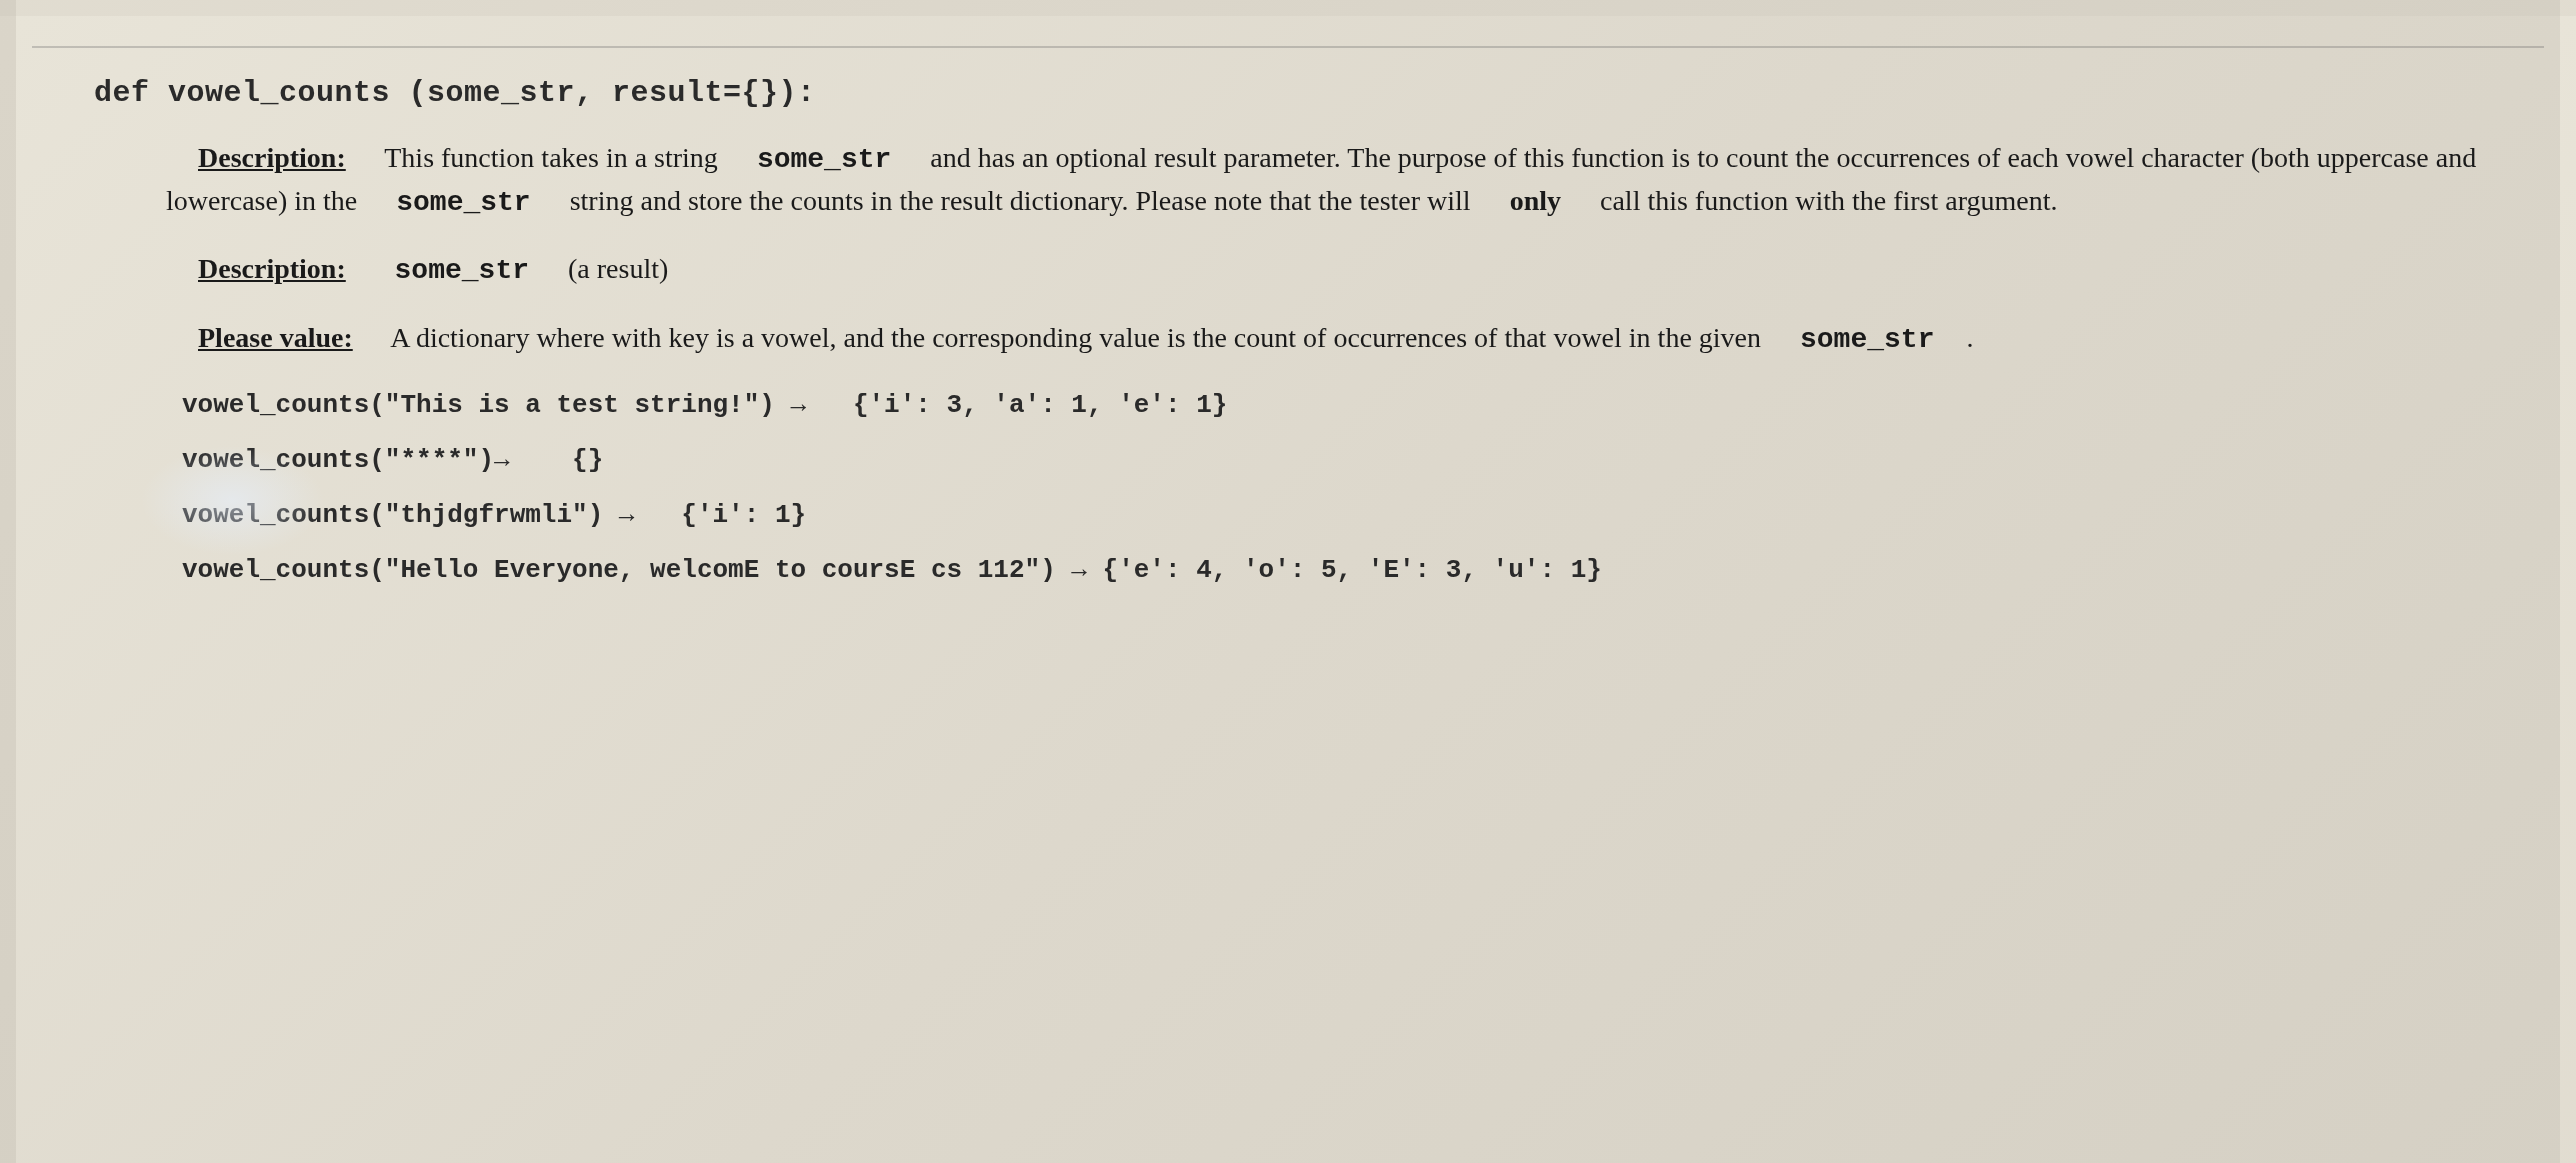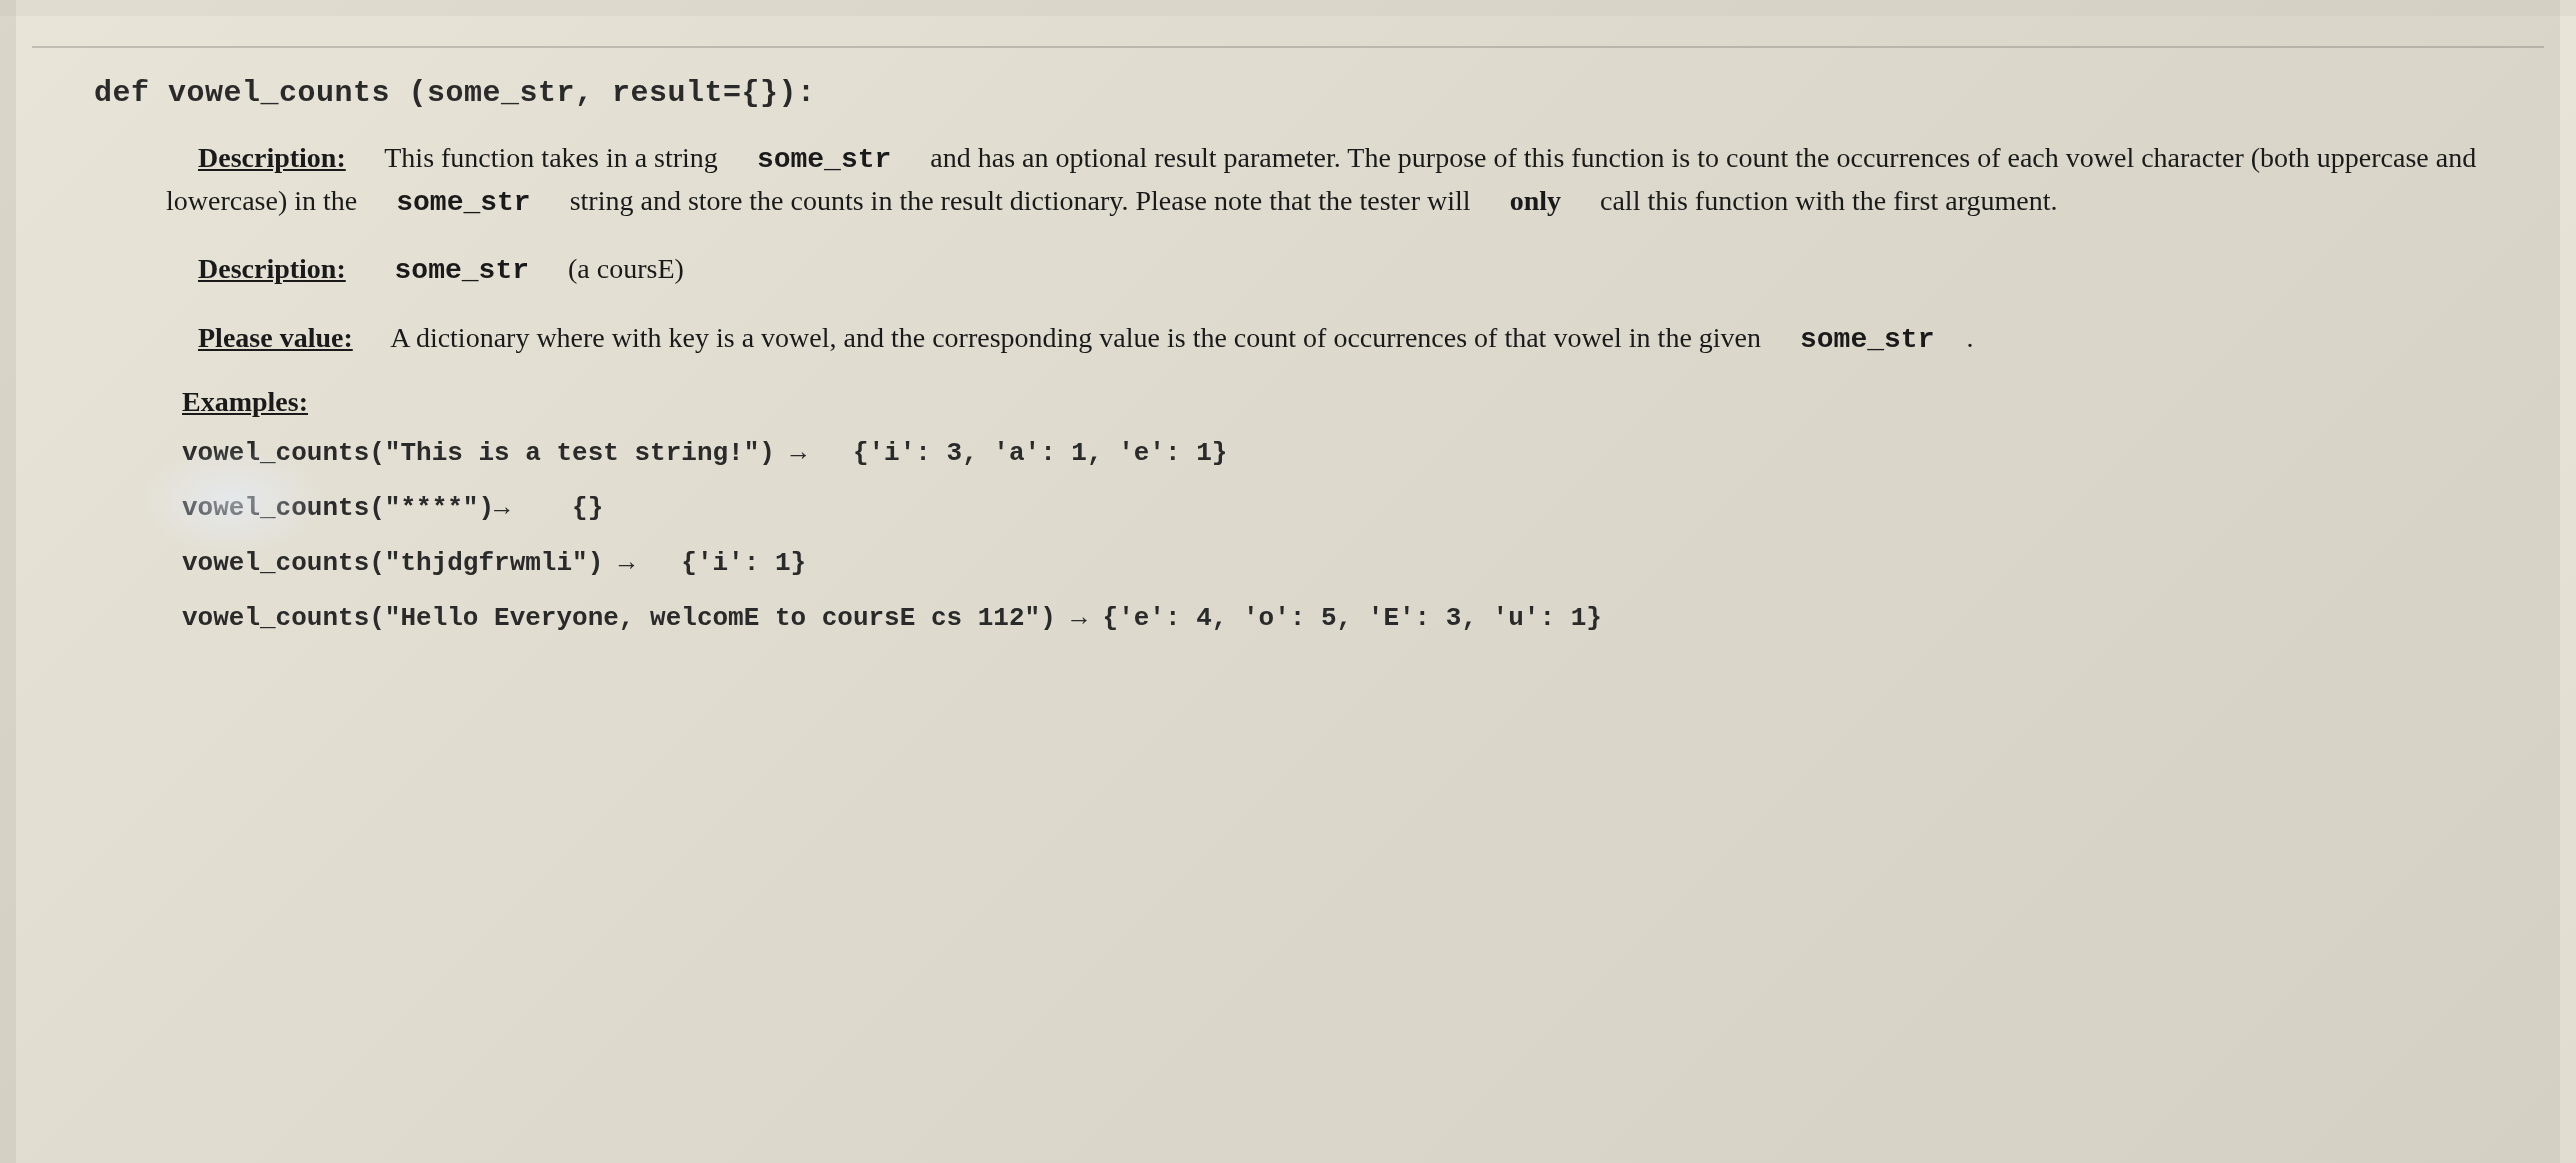--- a/index.html
+++ b/index.html
@@ -87,30 +87,29 @@
 <div class="signature-line">def vowel_counts (some_str, result={}):</div>
 
 <div class="content-block">
   <span class="body-text">
     <span class="section-label">Description:</span><span> This function takes in a string </span><span class="mono">some_str</span><span>  and has an optional result parameter.  The purpose of this function is to count the occurrences of each vowel character (both uppercase and lowercase) in the </span><span class="mono">some_str</span><span> string and store the counts in the result dictionary. Please note that the tester will </span><span class="bold">only</span><span> call this function with the first argument.</span>
   </span>
 </div>
 
 <div class="content-block">
   <span class="body-text">
-    <span class="section-label">Description:</span><span class="mono"> some_str</span><span> (a coursE)</span>
+    <span class="section-label">Description:</span><span class="mono"> some_str</span><span> (a result)</span>
   </span>
 </div>
 
 <div class="content-block">
   <span class="body-text">
     <span class="section-label">Please value:</span><span> A dictionary where with key is a vowel, and the corresponding value is the count of occurrences of that vowel in the given </span><span class="mono">some_str</span><span>.</span>
   </span>
 </div>
 
 <div class="content-block">
-  <div class="examples-label">Examples:</div>
   <div class="example-line">vowel_counts("This is a test string!") →   {'i': 3, 'a': 1, 'e': 1}</div>
   <div class="example-line">vowel_counts("****")→    {}</div>
   <div class="example-line">vowel_counts("thjdgfrwmli") →   {'i': 1}</div>
   <div class="example-line">vowel_counts("Hello Everyone, welcomE to coursE cs 112") → {'e': 4, 'o': 5, 'E': 3, 'u': 1}</div>
 </div>
 
 
 </body></html>

